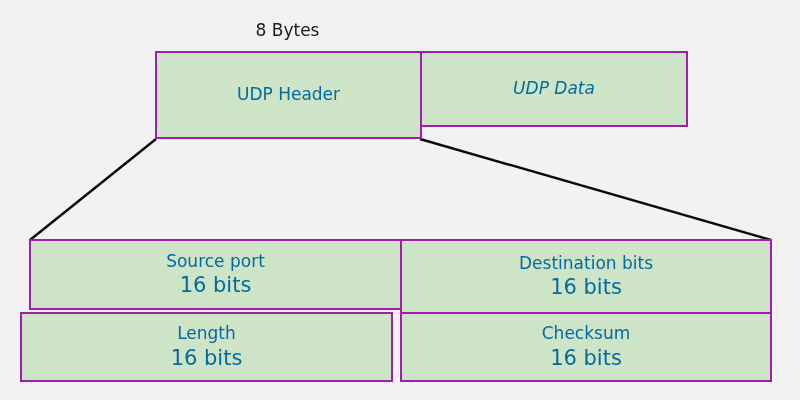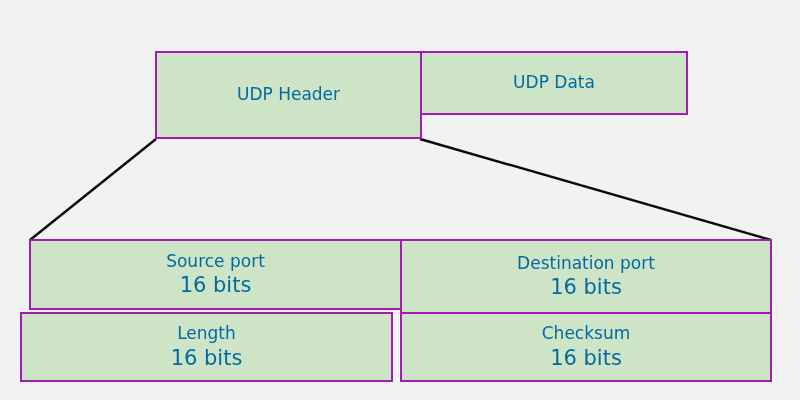--- a/index.html
+++ b/index.html
@@ -75,21 +75,22 @@
   #cell-udp-header {
     left: 155px;
     top: 51px;
     width: 267px;
     height: 88px;
   }
   #cell-udp-data {
     left: 420px;
     top: 51px;
     width: 268px;
-    height: 64px;
+    height: 76px;
+    font-style: italic;
   }
 
   
   #cell-source-port {
     left: 29px;
     top: 239px;
     width: 373px;
     height: 71px;
   }
   #cell-destination-port {
@@ -114,36 +115,37 @@
 </head>
 <body>
 
 <div id="diagram">
 
   <svg id="connectors" viewBox="0 0 800 400" xmlns="http://www.w3.org/2000/svg">
     <line x1="156" y1="139" x2="30" y2="240" stroke="#0a0a0a" stroke-width="2.4"></line>
     <line x1="420" y1="139" x2="771" y2="240" stroke="#0a0a0a" stroke-width="2.4"></line>
   </svg>
 
+  <div class="caption" id="caption-8bytes">8 Bytes</div>
 
   <div class="cell" id="cell-udp-header">
     <span class="line1">UDP Header</span>
   </div>
 
   <div class="cell" id="cell-udp-data">
     <span class="line1">UDP Data</span>
   </div>
 
   <div class="cell" id="cell-source-port">
     <span class="line1">Source port</span>
     <span class="line2">16 bits</span>
   </div>
 
   <div class="cell" id="cell-destination-port">
-    <span class="line1">Destination port</span>
+    <span class="line1">Destination bits</span>
     <span class="line2">16 bits</span>
   </div>
 
   <div class="cell" id="cell-length">
     <span class="line1">Length</span>
     <span class="line2">16 bits</span>
   </div>
 
   <div class="cell" id="cell-checksum">
     <span class="line1">Checksum</span>

